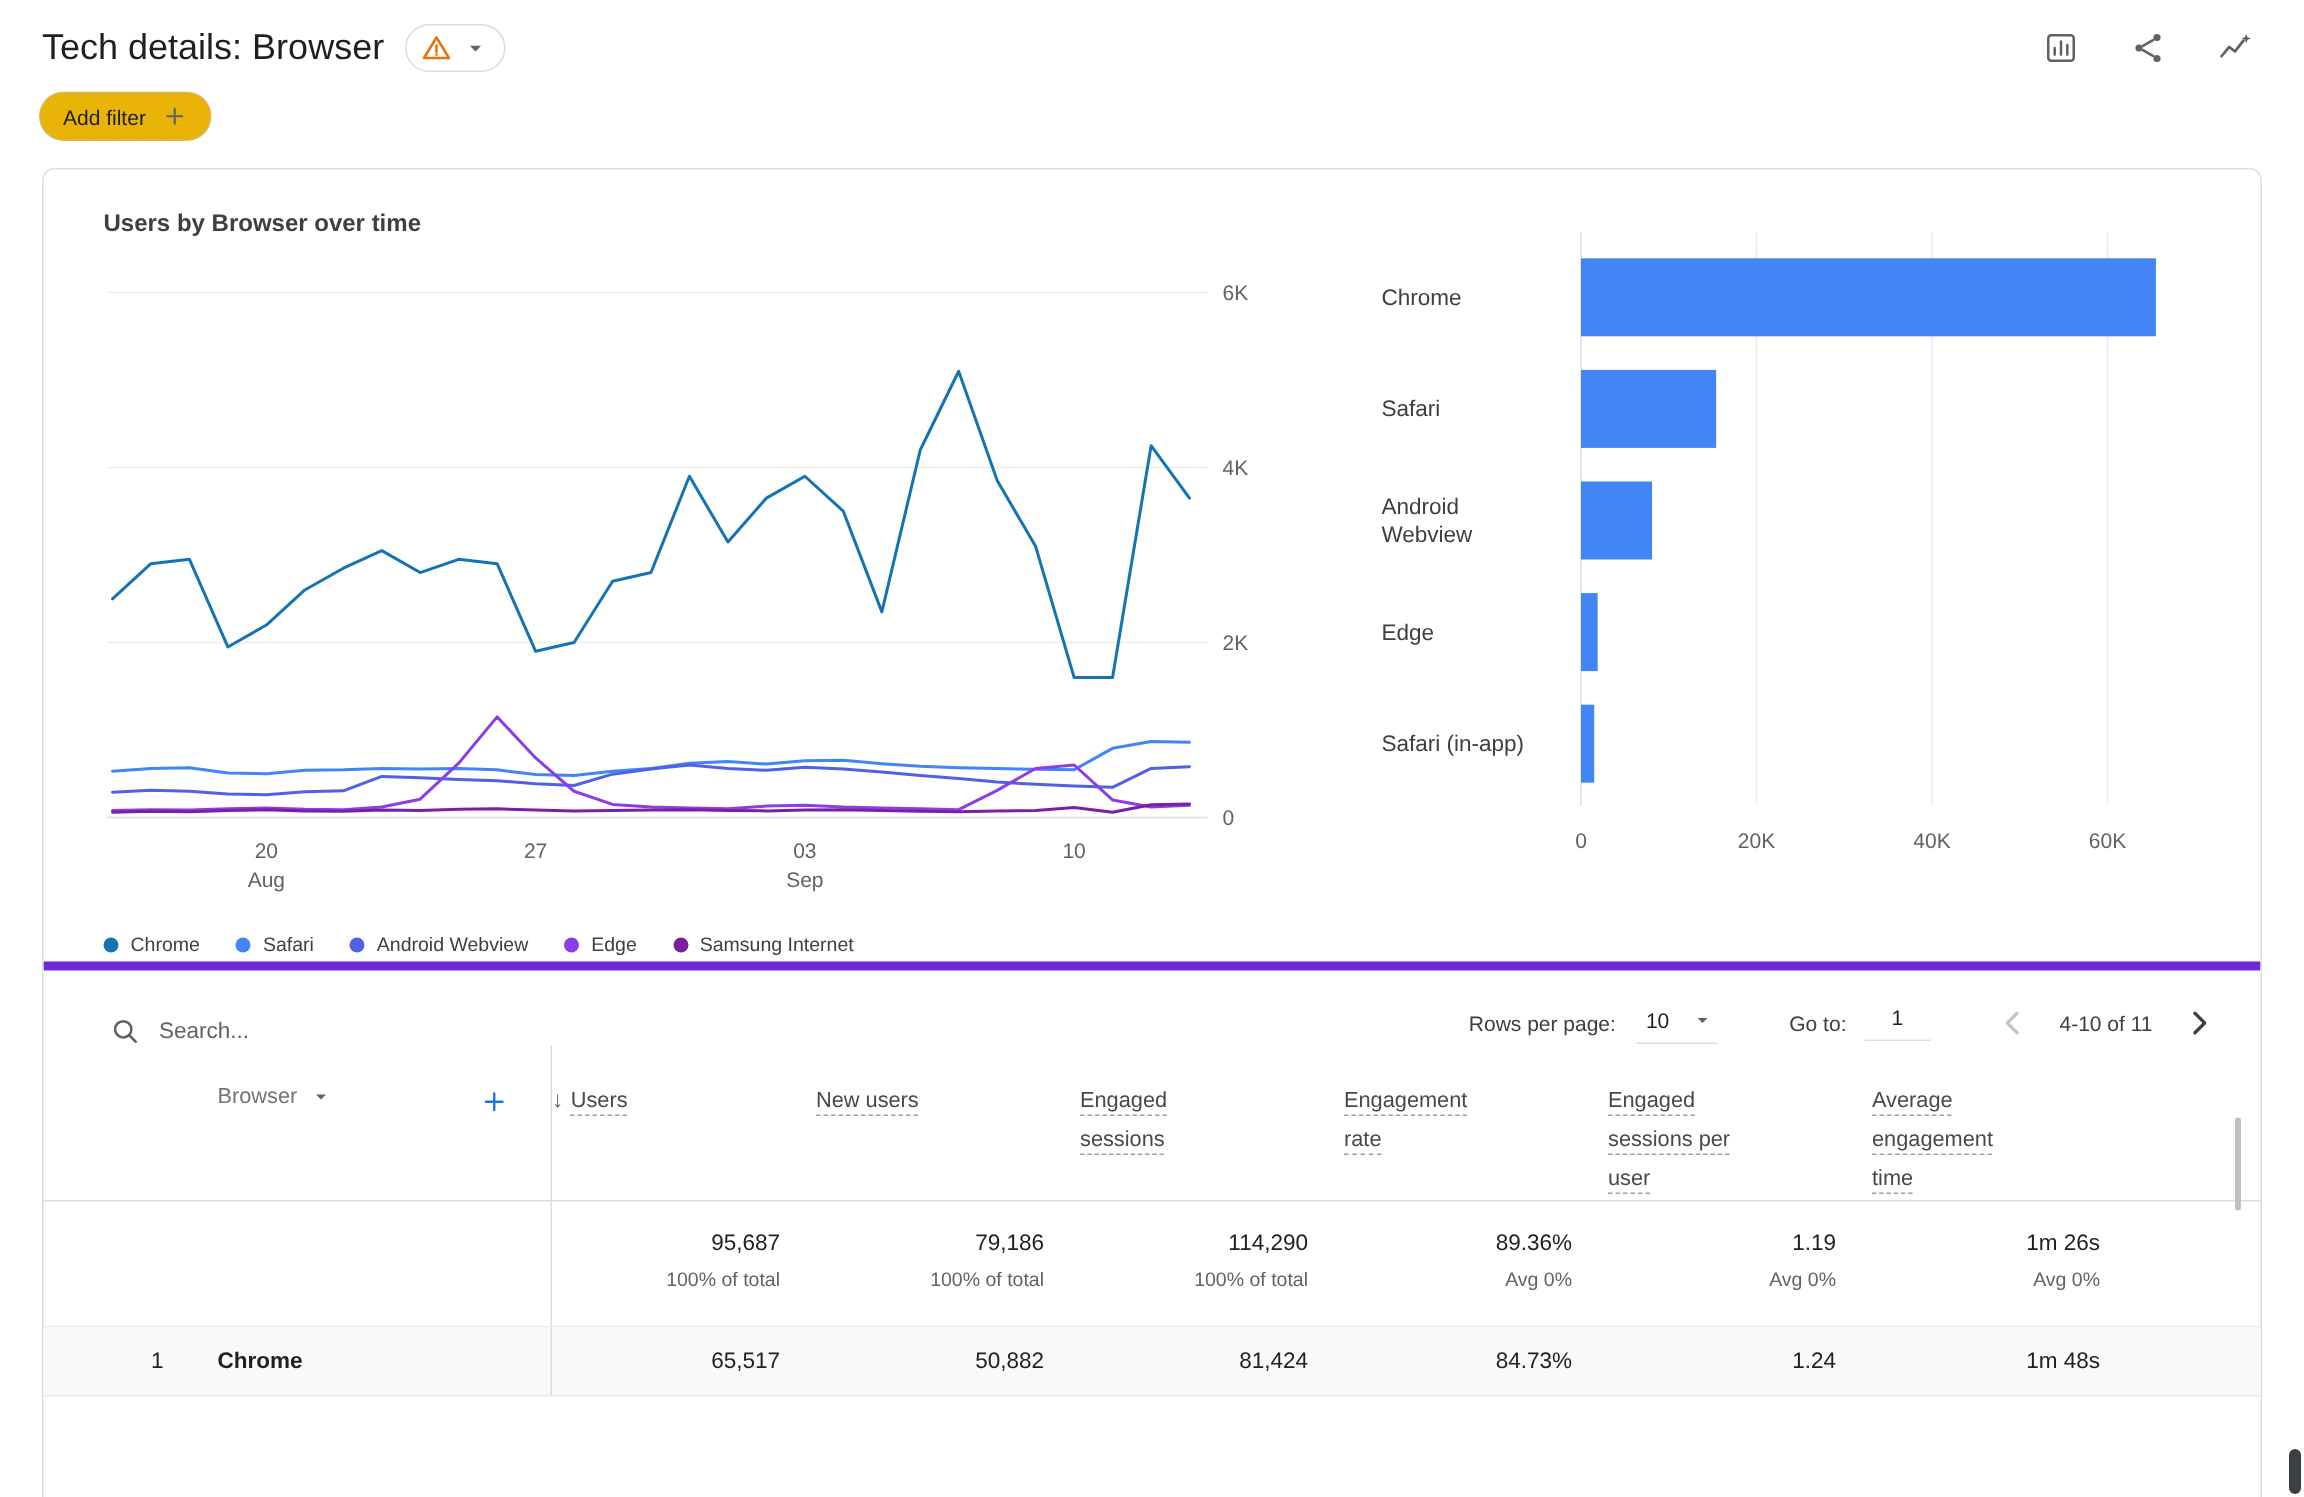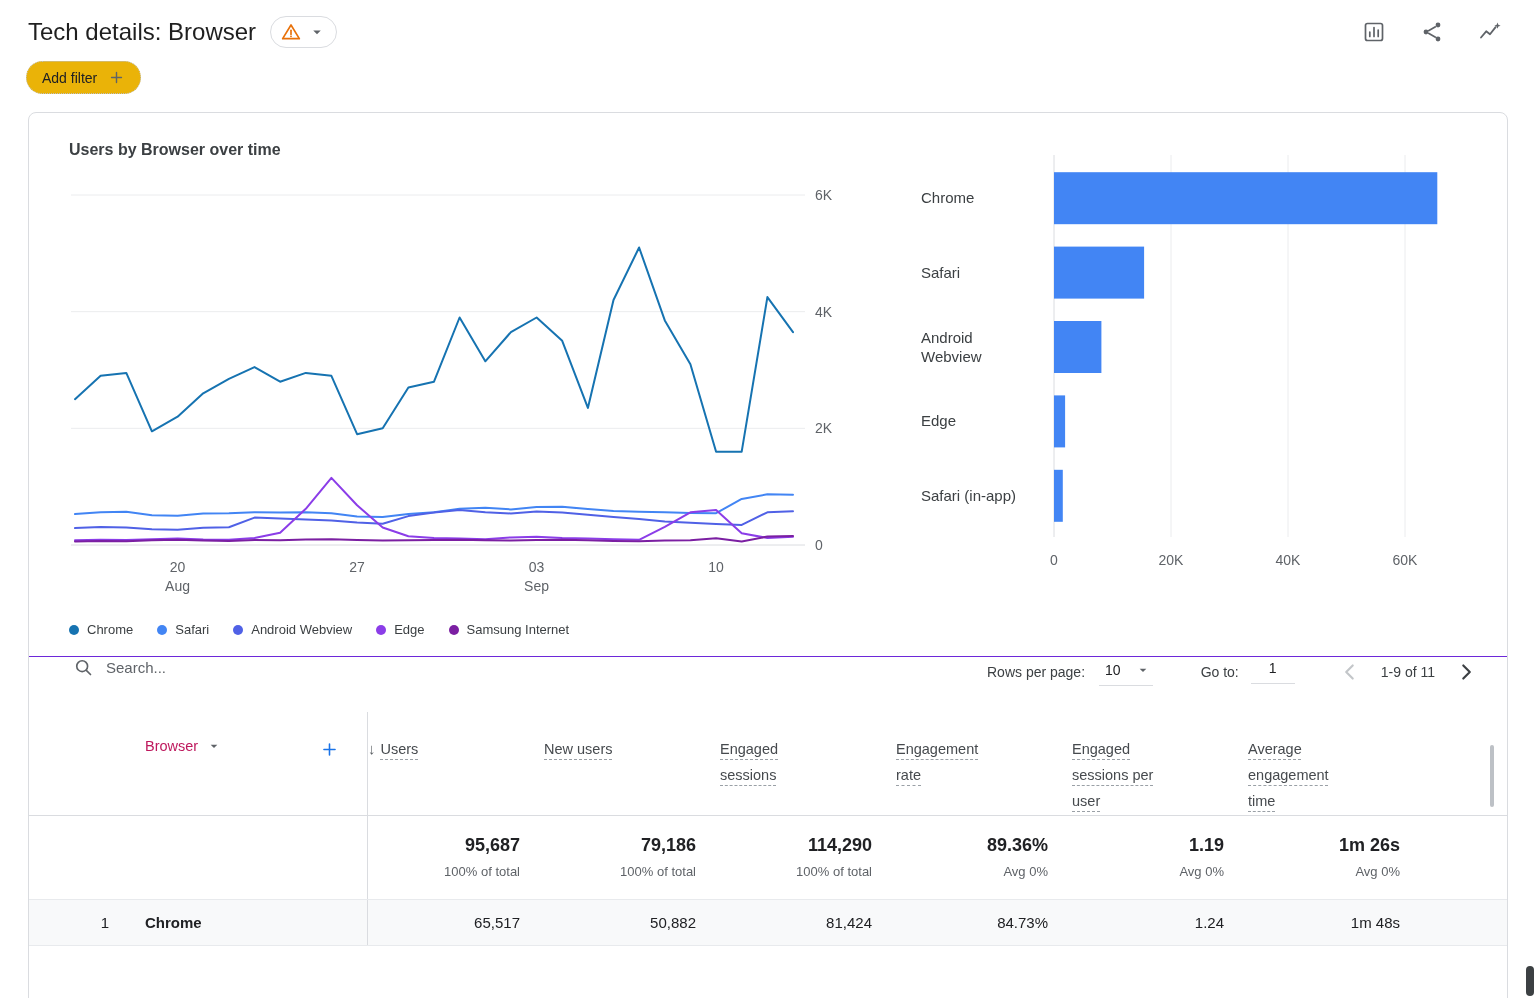--- a/index.html
+++ b/index.html
@@ -18,45 +18,45 @@
   .card{position:relative;margin:18px 28px 0;border:1px solid #dadce0;border-radius:8px;height:1010px;background:#fff;overflow:hidden}
   .charts{display:flex;padding:28px 36px 0 40px}
   .chart-title{font-size:16px;font-weight:700;color:#3c4043}
   .line-block{width:800px}
   .bar-block{margin-left:52px;width:560px}
   svg.chart{display:block;margin-top:6px}
   .legend{display:flex;align-items:center;gap:24px;margin-top:2px;font-size:13px;color:#3c4043}
   .legend-item{display:inline-flex;align-items:center;gap:8px;cursor:pointer}
   .legend-dot{width:10px;height:10px;border-radius:50%;display:inline-block}
 
-  .table-toolbar{display:flex;align-items:flex-start;border-top:1px solid #6d28d9;margin-top:19px;height:56px;padding:0 26px 0 44px}
+  .table-toolbar{display:flex;align-items:flex-end;border-top:6px solid #6d28d9;margin-top:4px;height:56px;padding:0 26px 0 44px}
   .search{display:flex;align-items:center;gap:13px;width:320px}
   .search input{border:none;outline:none;font-size:15px;color:#202124;width:250px;font-family:inherit;background:transparent}
   .search input::placeholder{color:#5f6368}
   .toolbar-right{margin-left:auto;display:flex;align-items:center;font-size:14px;color:#3c4043}
   .select{display:inline-flex;align-items:center;gap:14px;border-bottom:1px solid #dadce0;padding:3px 2px 7px 6px;margin-left:14px;cursor:pointer;color:#202124}
   .goto-label{margin-left:48px}
   .goto-input{width:44px;border:none;border-bottom:1px solid #dadce0;outline:none;font-size:14px;text-align:center;margin-left:12px;padding-bottom:7px;font-family:inherit;color:#202124;background:transparent}
   .pager{display:flex;align-items:center;gap:8px;margin-left:40px}
   .page-range{margin:0 8px;color:#3c4043;white-space:nowrap}
   .pg-btn{background:none;border:none;cursor:pointer;display:flex;align-items:center;padding:2px}
 
   .tr{display:grid;grid-template-columns:339px 176px 176px 176px 176px 176px 176px 1fr}
   .dim-cell{border-right:1px solid #dadce0}
   .thead{height:104px;border-bottom:1px solid #dadce0}
   .thead .dim-cell{display:flex;align-items:flex-start;justify-content:space-between;padding:26px 28px 0 116px}
-  .dim-header{display:inline-flex;align-items:center;gap:8px;font-size:14.5px;color:#be185d;cursor:pointer}
+  .dim-header{display:inline-flex;align-items:center;gap:8px;font-size:14.5px;color:#737373;cursor:pointer}
   .add-col{background:none;border:none;cursor:pointer;padding:0;margin-top:2px}
   .th-cell{padding:24px 24px 0 0;text-align:left;cursor:pointer}
   .th-label{white-space:pre-line;font-size:14.5px;line-height:26px;color:#464a4e;text-decoration:underline dashed;text-decoration-color:#9aa0a6;text-decoration-thickness:1px;text-underline-offset:5px}
   .sort-arrow{color:#5f6368;font-size:15px;margin-right:5px;text-decoration:none;display:inline-block}
 
   .totals-row{height:84px;border-bottom:1px solid #e8eaed}
   .totals-cell{padding:19px 24px 0 0;text-align:right}
-  .tot-val{font-size:18px;font-weight:700;color:#202124}
+  .tot-val{font-size:15px;font-weight:400;color:#202124}
   .tot-sub{font-size:13px;color:#5f6368;margin-top:8px}
 
   .data-row{height:46px;background:#f8f9fa;border-bottom:1px solid #e8eaed;font-size:15px}
   .data-row .dim-cell{display:flex;align-items:center}
   .row-index{width:80px;text-align:right;color:#202124}
   .row-dim{margin-left:36px;font-weight:700}
   .val-cell{display:flex;align-items:center;justify-content:flex-end;padding-right:24px;color:#202124}
 
   .table-scroll-hint{position:absolute;right:13px;top:632px;width:4px;height:62px;background:#bdc1c6;border-radius:2px}
   .win-scroll-thumb{position:fixed;right:2px;bottom:2px;width:8px;height:30px;background:#3c4043;border-radius:4px}
@@ -200,21 +200,21 @@
           </svg>
       </span>
       <span class="goto-label">Go to:</span>
       <input class="goto-input" value="1" style="">
       <span class="pager">
         <button class="pg-btn">
           <svg width="26" height="26" viewBox="0 0 24 24" fill="none" stroke="#c3c6c9" stroke-width="2" stroke-linecap="round" stroke-linejoin="round">
               <path d="M14.5 6l-6 6 6 6"></path>
             </svg>
         </button>
-        <span class="page-range">1-9 of 11</span>
+        <span class="page-range">4-10 of 11</span>
         <button class="pg-btn">
           <svg width="26" height="26" viewBox="0 0 24 24" fill="none" stroke="#3c4043" stroke-width="2" stroke-linecap="round" stroke-linejoin="round">
               <path d="M9.5 6l6 6-6 6"></path>
             </svg>
         </button>
       </span>
     </div>
   </div>
 
   <div class="tr thead">

